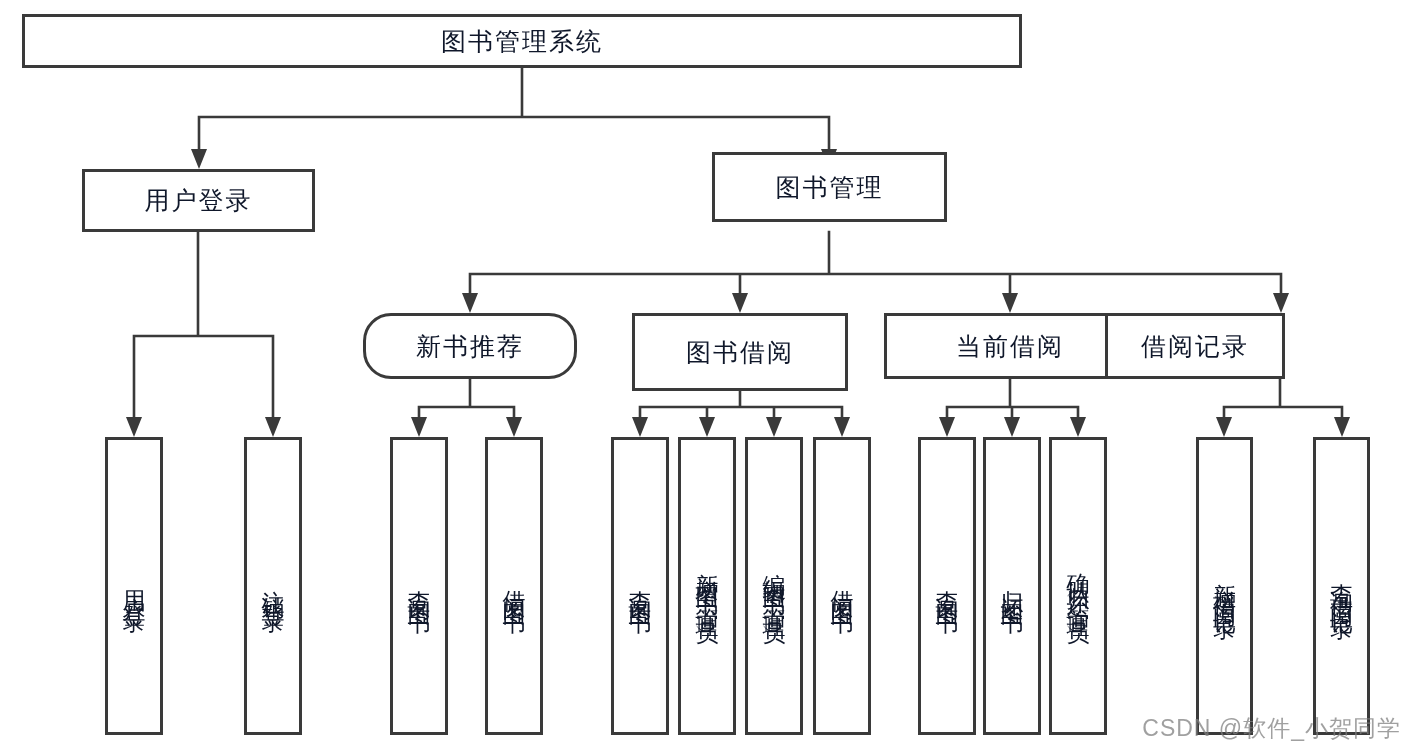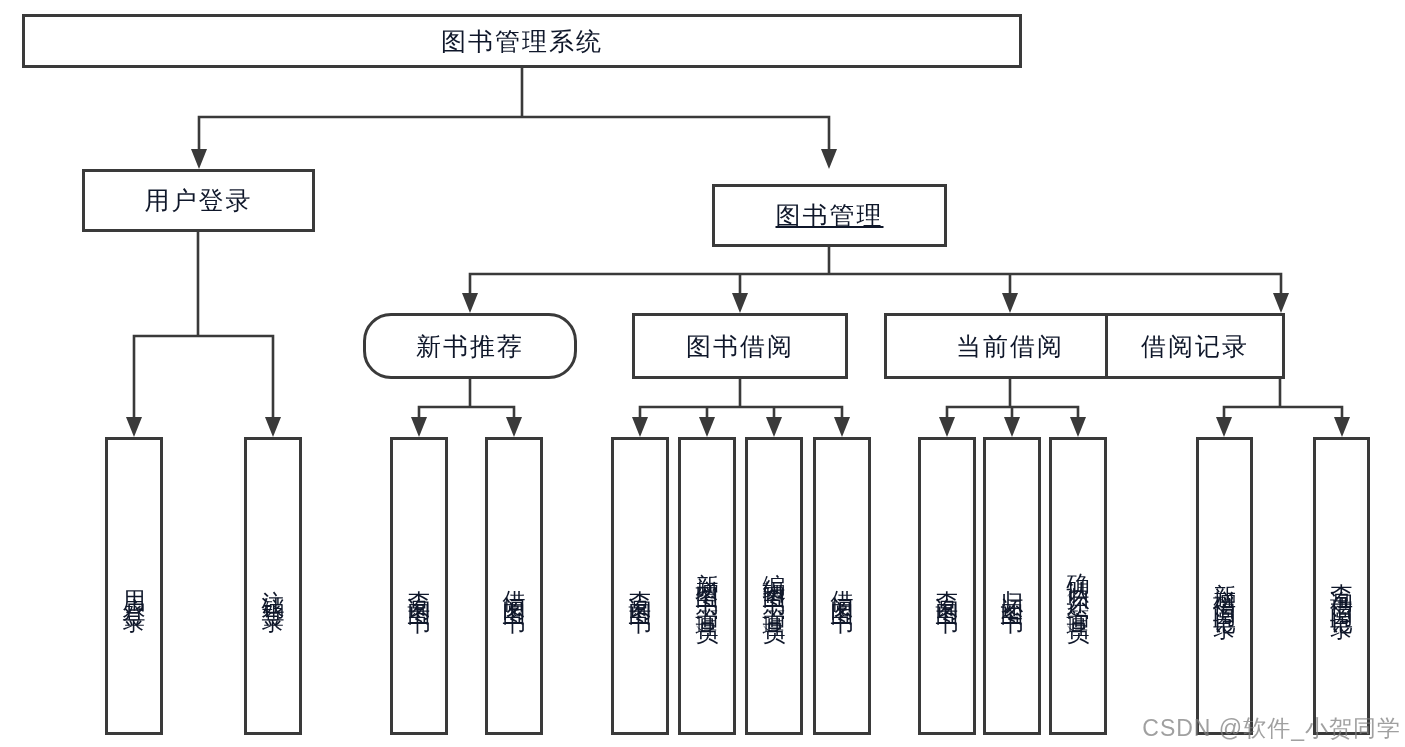--- a/index.html
+++ b/index.html
@@ -88,28 +88,28 @@
     </g>
   </svg>
 
   <div class="node hnode" style="left:22px;top:14px;width:1000px;height:54px;">
     <span>图书管理系统</span>
   </div>
 
   <div class="node hnode" style="left:82px;top:169px;width:233px;height:63px;">
     <span>用户登录</span>
   </div>
-  <div class="node hnode" style="left:712px;top:184px;width:235px;height:63px;text-decoration:underline;">
+  <div class="node hnode" style="left:712px;top:152px;width:235px;height:70px;">
     <span>图书管理</span>
   </div>
 
   <div class="node hnode" style="left:363px;top:313px;width:214px;height:66px;border-radius:28px;">
     <span>新书推荐</span>
   </div>
-  <div class="node hnode" style="left:632px;top:313px;width:216px;height:66px;align-items:center;">
+  <div class="node hnode" style="left:632px;top:313px;width:216px;height:78px;align-items:center;">
     <span>图书借阅</span>
   </div>
   <div class="node hnode" style="left:884px;top:313px;width:252px;height:66px;font-family:Liberation Mono, monospace;">
     <span>当前借阅</span>
   </div>
   <div class="node hnode" style="left:1105px;top:313px;width:180px;height:66px;">
     <span>借阅记录</span>
   </div>
 
   <div class="node leaf" style="left:105px;top:437px;width:58px;height:298px;">

